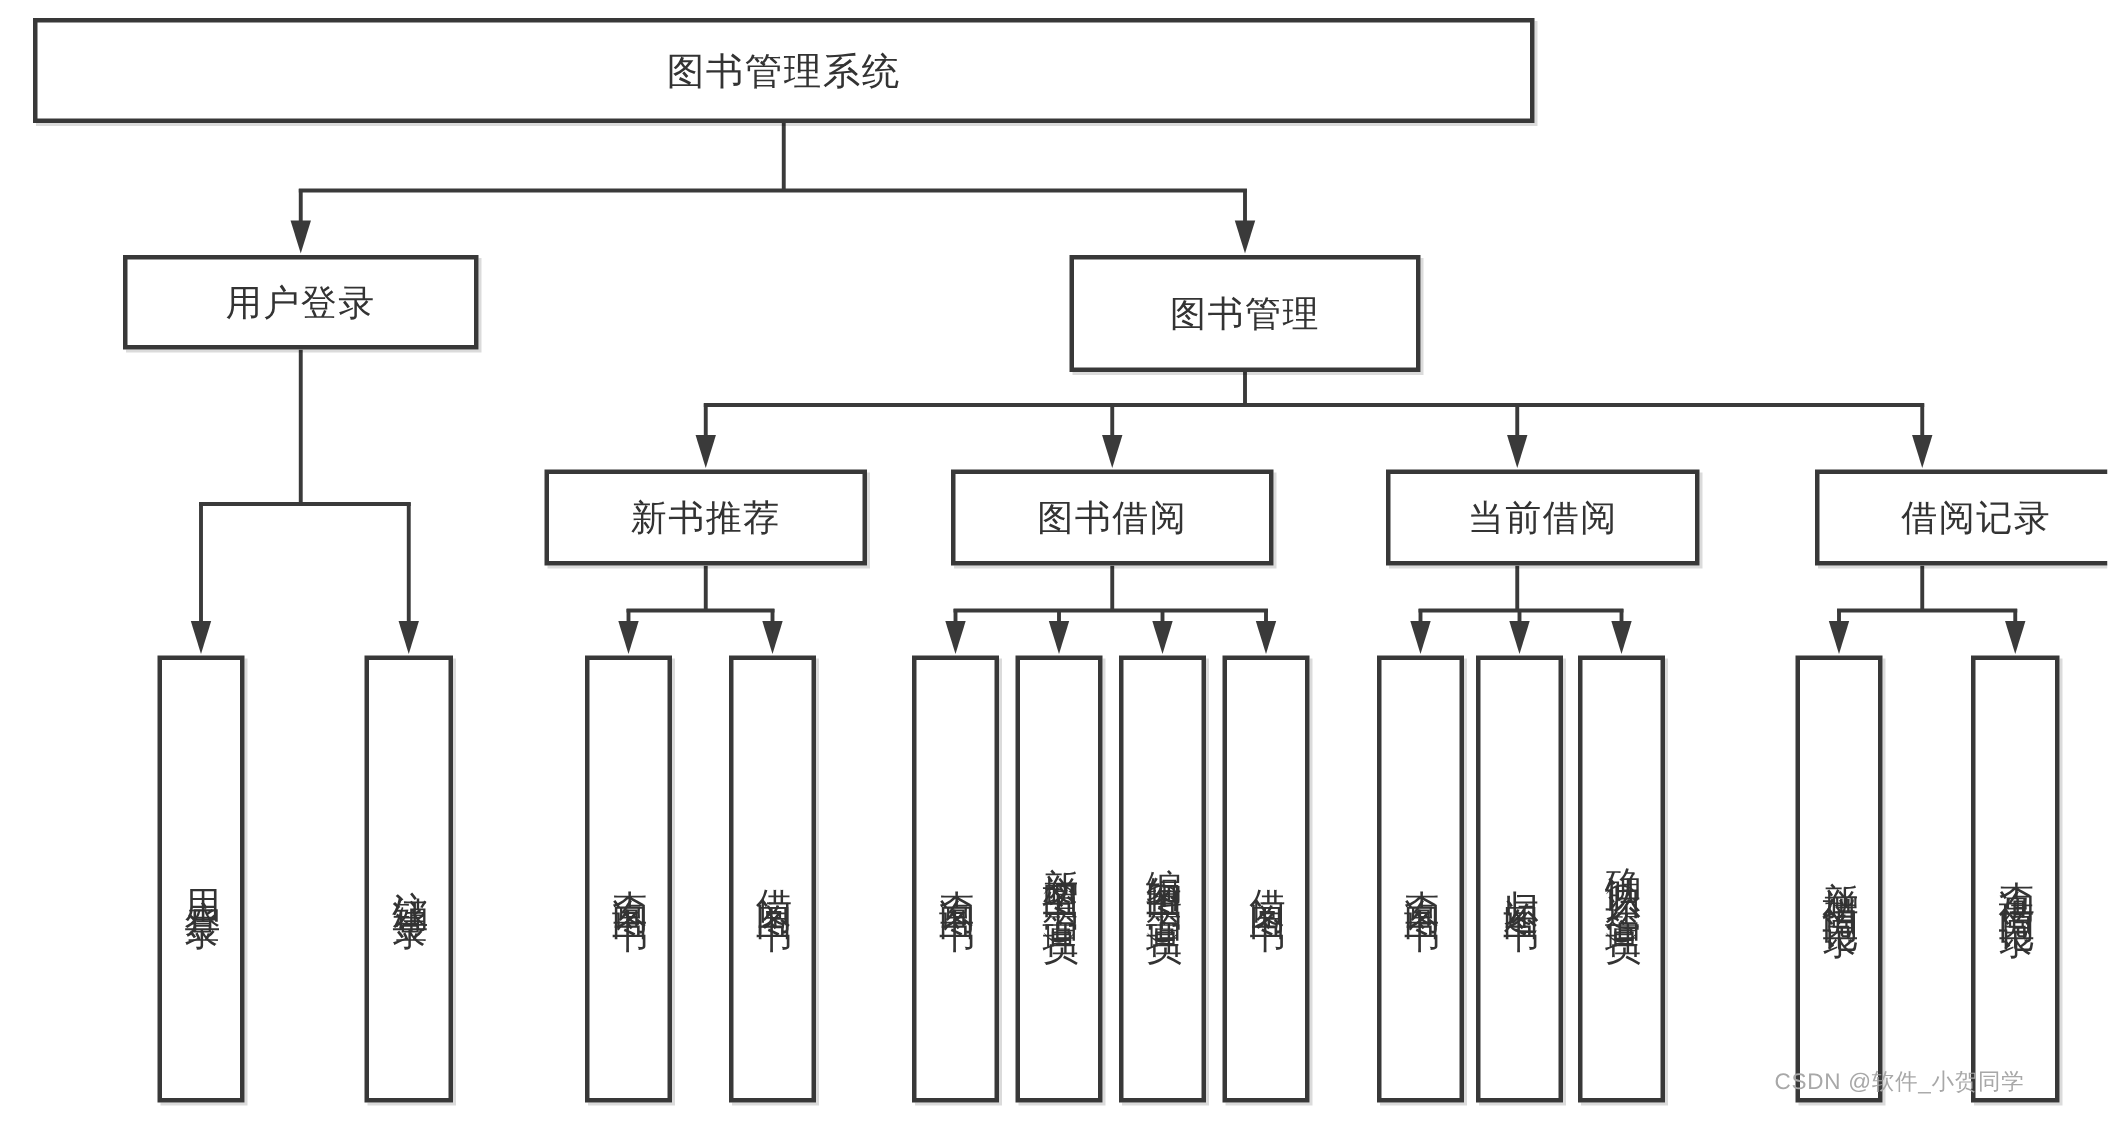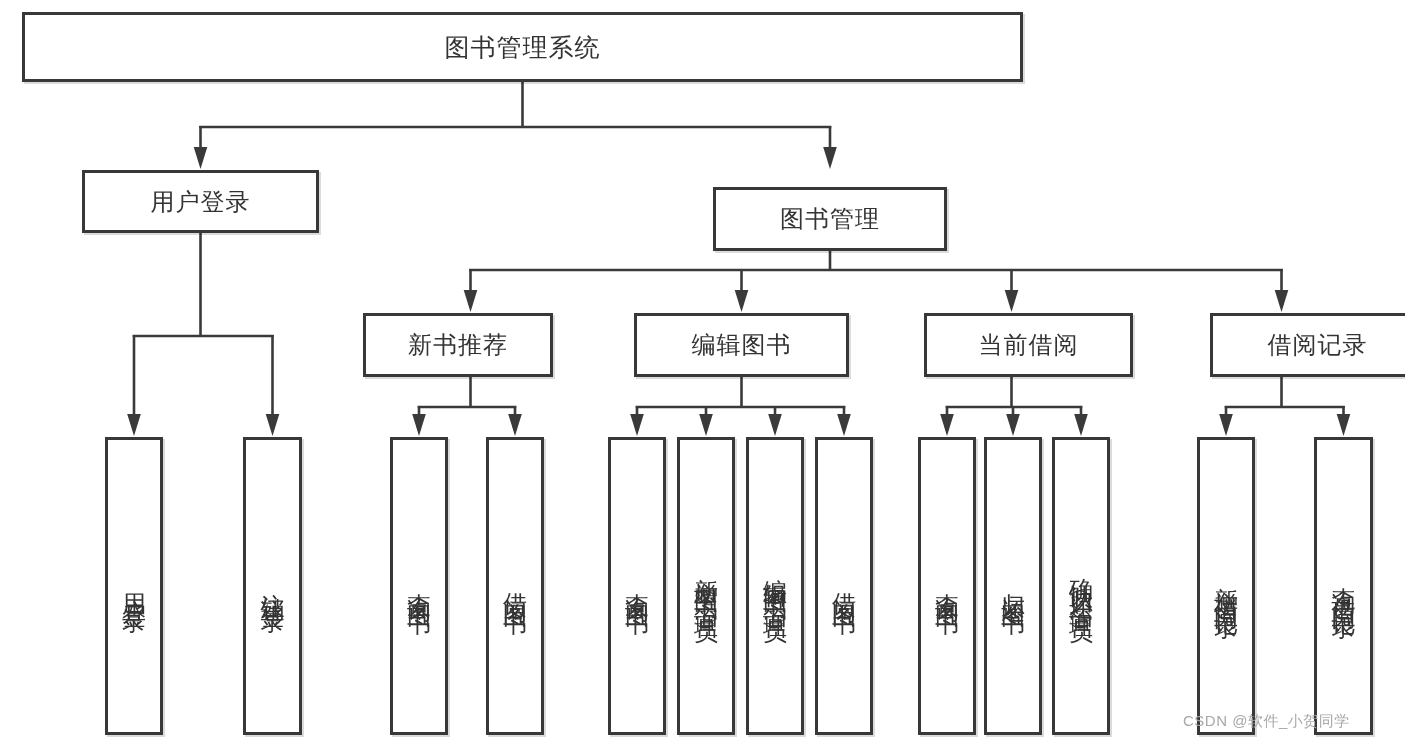--- a/index.html
+++ b/index.html
@@ -123,29 +123,29 @@
       <polygon points="1336.7,414 1350.3,414 1343.5,436"></polygon>
     </svg>
 
   <div class="node root" style="left:22px;top:12px;width:1001px;height:70px">
     <span>图书管理系统</span>
   </div>
 
   <div class="node branch" style="left:82px;top:170px;width:237px;height:63px">
     <span>用户登录</span>
   </div>
-  <div class="node branch" style="left:713px;top:187px;width:234px;height:64px">
+  <div class="node branch" style="left:713px;top:170px;width:234px;height:78px">
     <span>图书管理</span>
   </div>
 
-  <div class="node branch" style="left:363px;top:313px;width:190px;height:64px">
+  <div class="node branch" style="left:363px;top:313px;width:215px;height:64px">
     <span>新书推荐</span>
   </div>
   <div class="node branch" style="left:634px;top:313px;width:215px;height:64px">
-    <span>编辑图书</span>
+    <span>图书借阅</span>
   </div>
   <div class="node branch" style="left:924px;top:313px;width:209px;height:64px">
     <span>当前借阅</span>
   </div>
   <div class="node branch" style="left:1210px;top:313px;width:215px;height:64px">
     <span>借阅记录</span>
   </div>
 
   <div class="node leaf" style="left:105px;top:437px;width:58px;height:298px">
     <span>用户登录</span>

